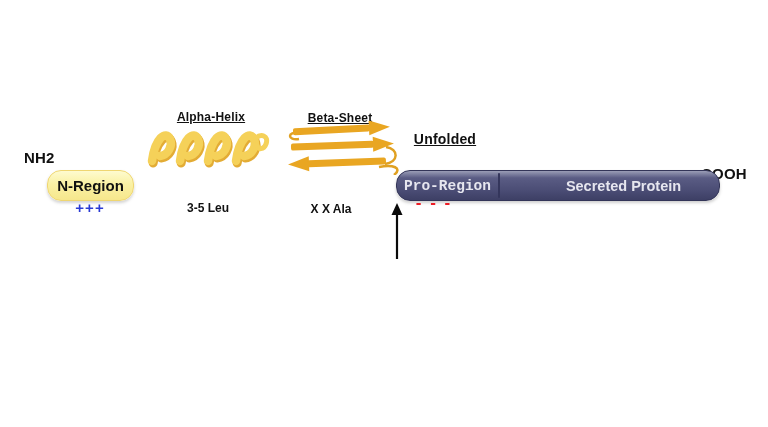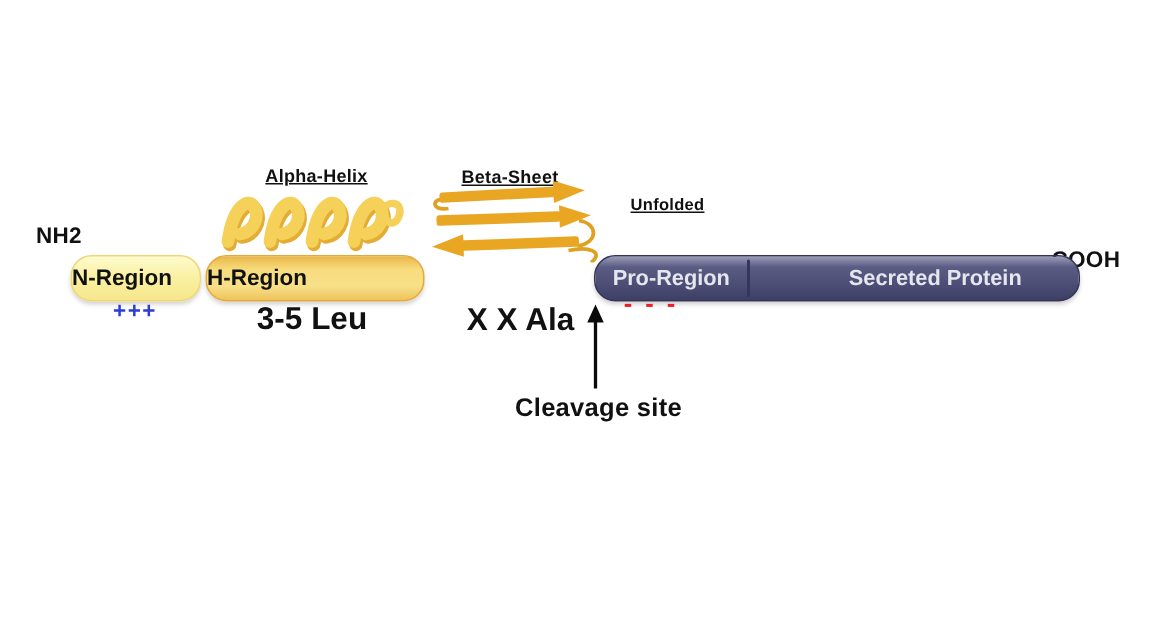--- a/index.html
+++ b/index.html
@@ -17,26 +17,26 @@
 
   
   .term{font-size:15px;letter-spacing:.2px;}
   .term.nh2{left:24px;top:149px;text-align:right;}
   .term.cooh{left:701px;top:165px;}
 
   
   .ann{font-size:12px;letter-spacing:.2px;white-space:nowrap;text-decoration:underline;}
   .ann.alpha{left:211px;top:110px;}
   .ann.beta{left:340px;top:111px;text-align:center;}
-  .ann.unfolded{left:445px;top:131px;font-size:11px;}
+  .ann.unfolded{left:445px;top:131px;font-size:14px;}
 
   
   .region{
     top:170px;height:31px;
-    display:flex;align-items:center;
+    display:flex;align-items:center;justify-content:center;
     border-radius:14px;
     font-size:15px;
     box-shadow:0 2px 3px rgba(100,100,100,.28);
     box-sizing:border-box;
   }
   .region.n{
     left:47px;width:87px;
     background:linear-gradient(180deg,#FEFBCF 0%,#FAF1A4 45%,#F6E78C 100%);
     border:1.5px solid #EFD671;
   }
@@ -55,29 +55,29 @@
     display:flex;align-items:stretch;
     border-radius:14px;
     background:linear-gradient(180deg,#9A9DB6 0%,#5A5C84 24%,#4B4D75 66%,#3D3F65 100%);
     border:1px solid #333558;
     box-shadow:0 2px 3px rgba(100,100,100,.3);
     box-sizing:border-box;
     color:#E6E6EF;
     font-size:14.5px;
   }
   .bar .seg{display:flex;align-items:center;justify-content:center;}
-  .bar .seg.pro{width:101px;}
+  .bar .seg.pro{width:101px;font-family:Liberation Mono, monospace;}
   .bar .seg.sec{flex:1;padding-left:28px;}
   .bar .divider{width:2px;margin:2px 0;background:#34365C;border-radius:1px;}
 
   
-  .sub{font-size:21px;white-space:nowrap;}
+  .sub{font-size:12px;white-space:nowrap;}
   .sub.plus{left:90px;top:199px;color:#2B3BD4;font-size:15px;letter-spacing:1px;}
   .sub.leu{left:208px;top:201px;}
-  .sub.ala{left:331px;top:202px;margin-left:16px;}
+  .sub.ala{left:331px;top:202px;}
   .sub.dashes{left:434px;top:193px;color:#ED1C24;font-size:17px;letter-spacing:2px;}
 
   
   svg.helix{left:146px;top:126px;}
   svg.betasheet{left:283px;top:121px;}
   svg.cleave-arrow{left:388px;top:202px;}
 
   .cleave-label{left:399px;top:262px;font-size:17px;letter-spacing:.2px;}
 </style>
 </head>
@@ -126,33 +126,29 @@
       <g transform="rotate(-2 60 42)">
         <polygon points="26,34 5,41.5 26,49"></polygon>
         <rect x="24" y="38" width="79" height="7" rx="2"></rect>
       </g>
     </g>
   </svg>
 
   <div class="abs region n">
     <span>N-Region</span>
   </div>
-  <div class="abs region h">
-    <span>H-Region</span>
-  </div>
   <div class="abs bar">
     <span class="seg pro">Pro-Region</span>
     <span class="divider"></span>
     <span class="seg sec">Secreted Protein</span>
   </div>
 
   <div class="abs sub plus centered">+++</div>
   <div class="abs sub leu centered">3-5 Leu</div>
   <div class="abs sub ala centered">X X Ala</div>
   <div class="abs sub dashes centered">- - -</div>
 
   <svg class="abs cleave-arrow" width="18" height="58" viewBox="0 0 18 58">
     <line x1="9" y1="57" x2="9" y2="9" stroke="#0a0a0a" stroke-width="2.2"></line>
     <polygon points="3.5,13 9,1 14.5,13" fill="#0a0a0a"></polygon>
   </svg>
-  <div class="abs cleave-label centered">Cleavage site</div>
 
 </div>
 
 </body></html>

